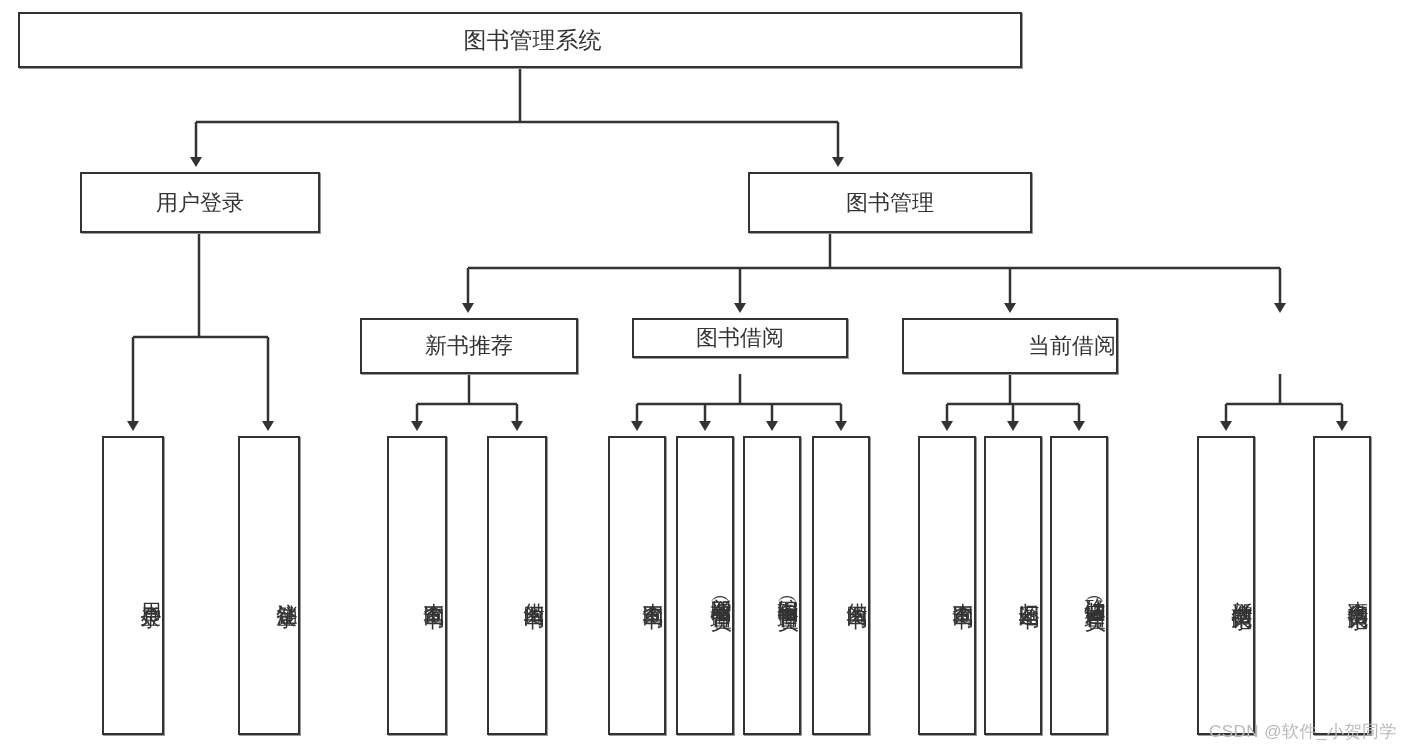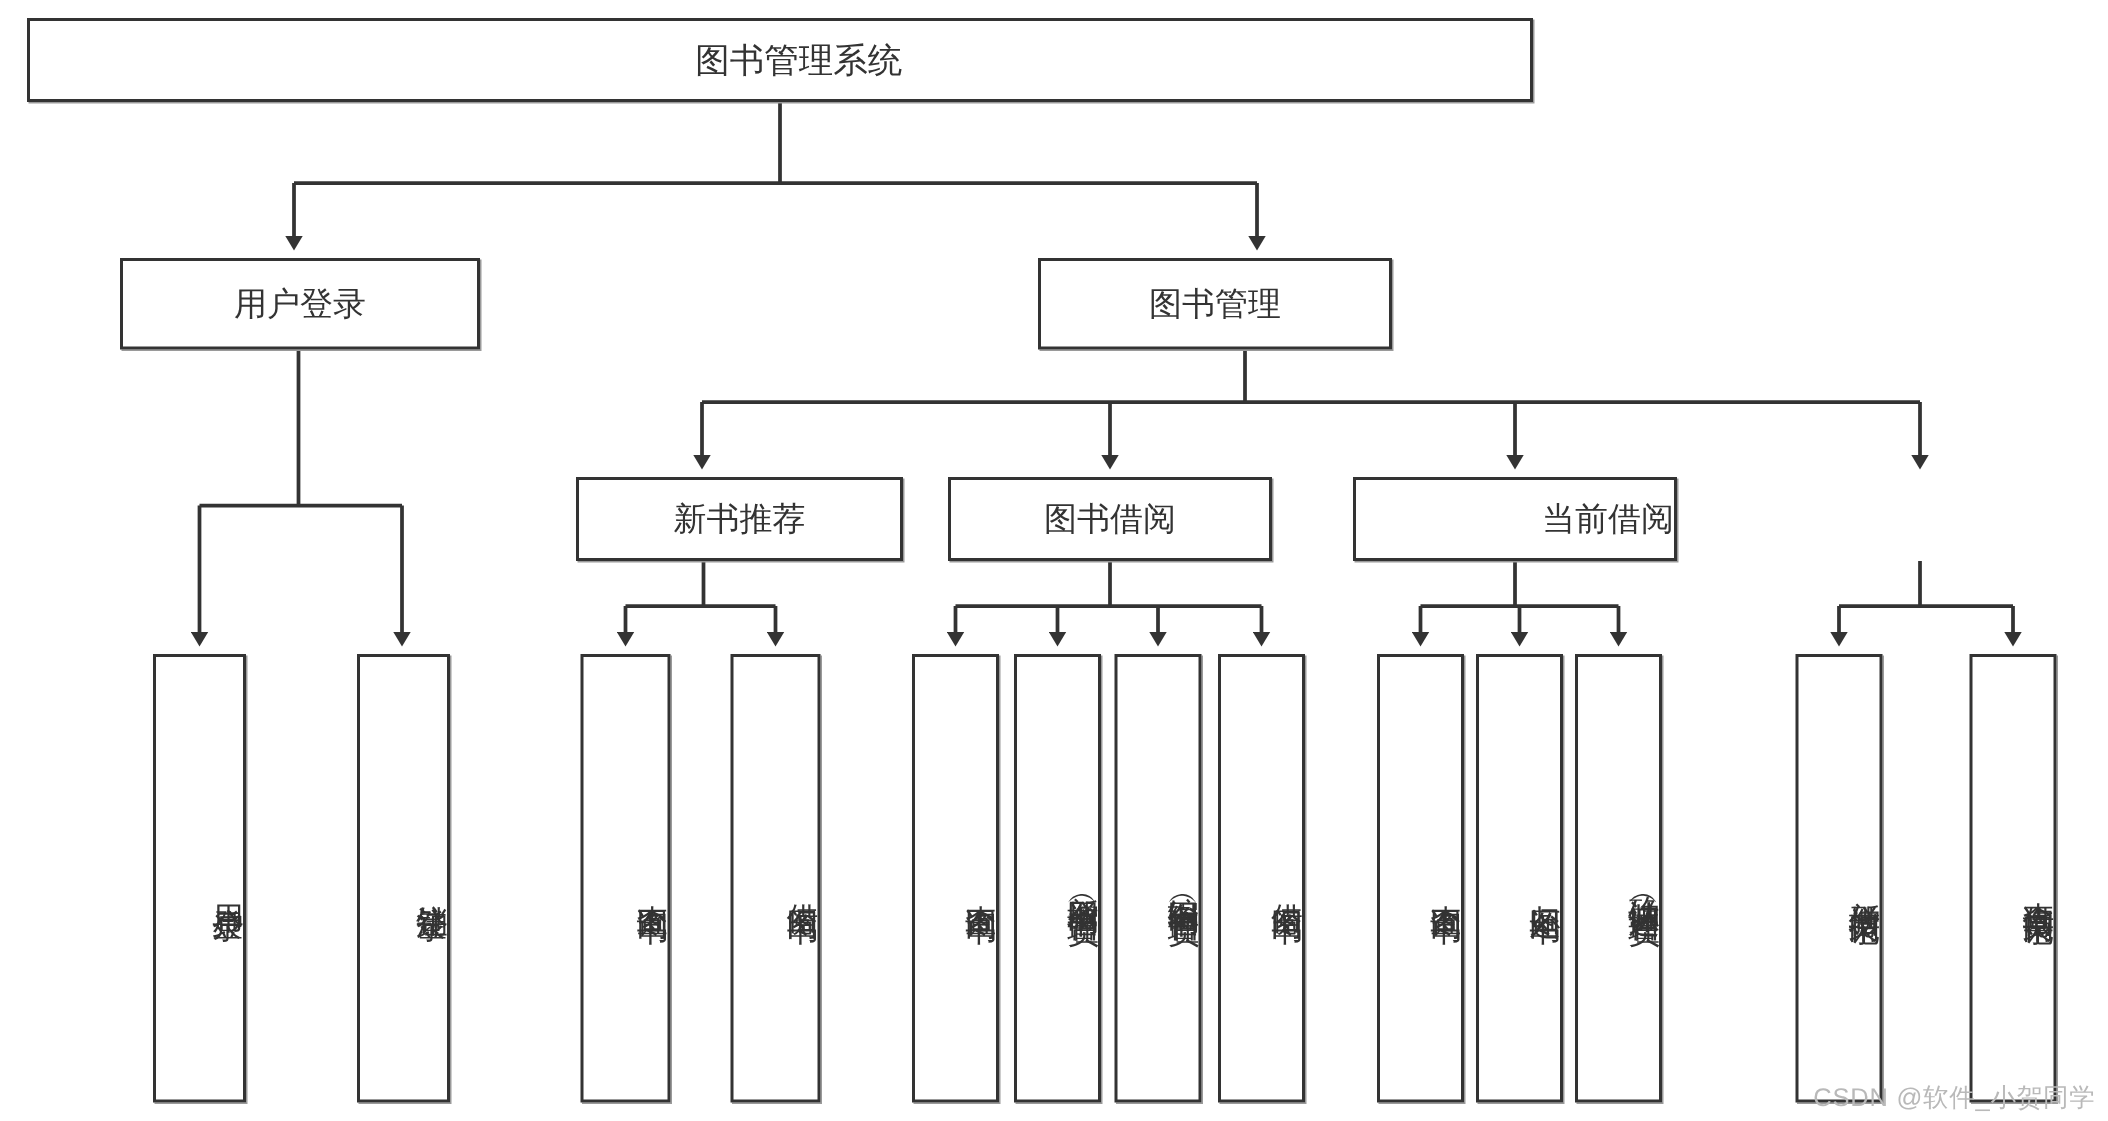--- a/index.html
+++ b/index.html
@@ -125,29 +125,29 @@
   </svg>
 
   <div class="node root" style="left:18px; top:12px; width:1004px; height:56px;">
     <span class="lbl">图书管理系统</span>
   </div>
 
   <div class="node branch" style="left:80px; top:172px; width:240px; height:61px;">
     <span class="lbl">用户登录</span>
   </div>
 
-  <div class="node branch" style="left:692px; top:172px; width:236px; height:61px;">
+  <div class="node branch" style="left:748px; top:172px; width:284px; height:61px;">
     <span class="lbl">图书管理</span>
   </div>
 
-  <div class="node branch" style="left:360px; top:318px; width:218px; height:56px;margin-left:24px;">
+  <div class="node branch" style="left:360px; top:318px; width:218px; height:56px;">
     <span class="lbl">新书推荐</span>
   </div>
 
-  <div class="node branch" style="left:632px; top:318px; width:216px; height:56px;font-family:Liberation Mono, monospace;">
+  <div class="node branch" style="left:632px; top:318px; width:216px; height:40px;font-family:Liberation Mono, monospace;">
     <span class="lbl">图书借阅</span>
   </div>
 
   <div class="node branch" style="left:902px; top:318px; width:216px; height:56px;justify-content:flex-end;">
     <span class="lbl">当前借阅</span>
   </div>
 
 
   <div class="node leaf" style="left:102px; top:436px; width:62px; height:299px;">
     <span class="lbl">用户登录</span>

